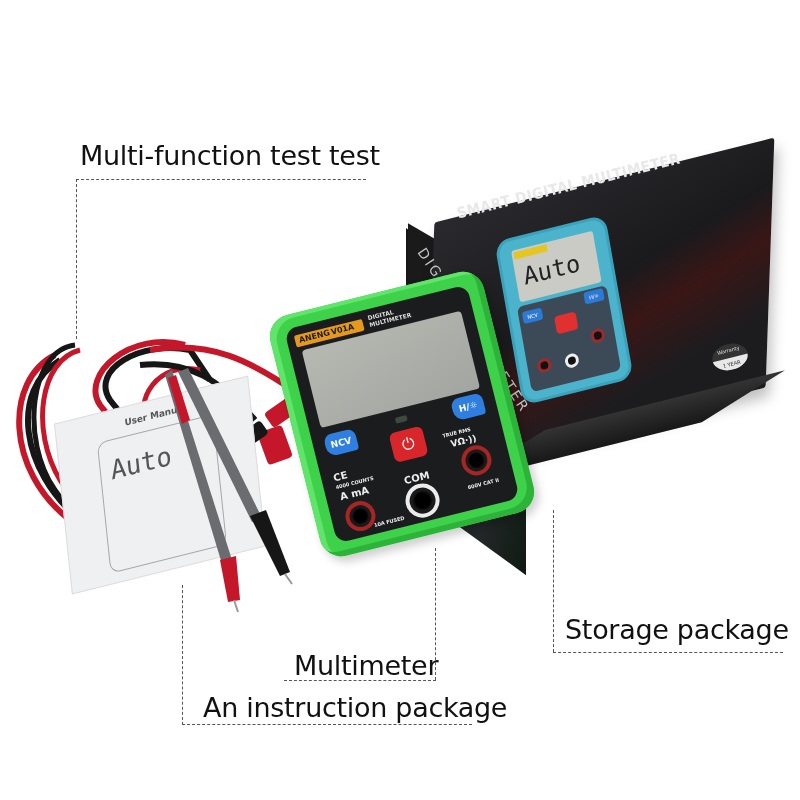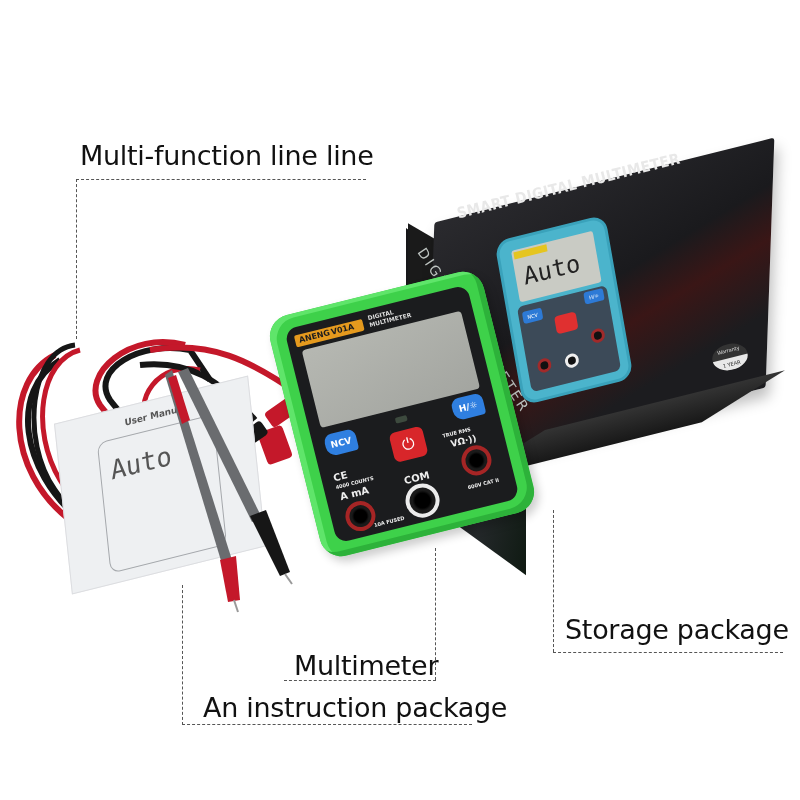--- a/index.html
+++ b/index.html
@@ -244,21 +244,21 @@
     <div class="face-text" style="left:14px;top:170px;font-size:10px;">A mA</div>
     <div class="face-text" style="left:80px;top:170px;font-size:10px;">COM</div>
     <div class="jack" style="left:14px;top:184px;"></div>
     <div class="jack com" style="left:76px;top:182px;"></div>
     <div class="jack" style="left:140px;top:158px;"></div>
     <div class="face-text" style="left:40px;top:208px;font-size:5px;">10A FUSED</div>
     <div class="face-text" style="left:140px;top:194px;font-size:5px;">600V CAT II</div>
   </div>
 </div>
 
-<div class="label" style="left:80px;top:140px;">Multi-function line line</div>
+<div class="label" style="left:80px;top:140px;">Multi-function test test</div>
 <div class="dash-h" style="left:76px;top:179px;width:290px;"></div>
 <div class="dash-v" style="left:76px;top:179px;height:160px;"></div>
 
 <div class="label" style="left:565px;top:614px;">Storage package</div>
 <div class="dash-v" style="left:553px;top:510px;height:142px;"></div>
 <div class="dash-h" style="left:553px;top:652px;width:230px;"></div>
 
 <div class="label" style="left:294px;top:650px;">Multimeter</div>
 <div class="dash-v" style="left:435px;top:548px;height:132px;"></div>
 <div class="dash-h" style="left:284px;top:680px;width:152px;"></div>

